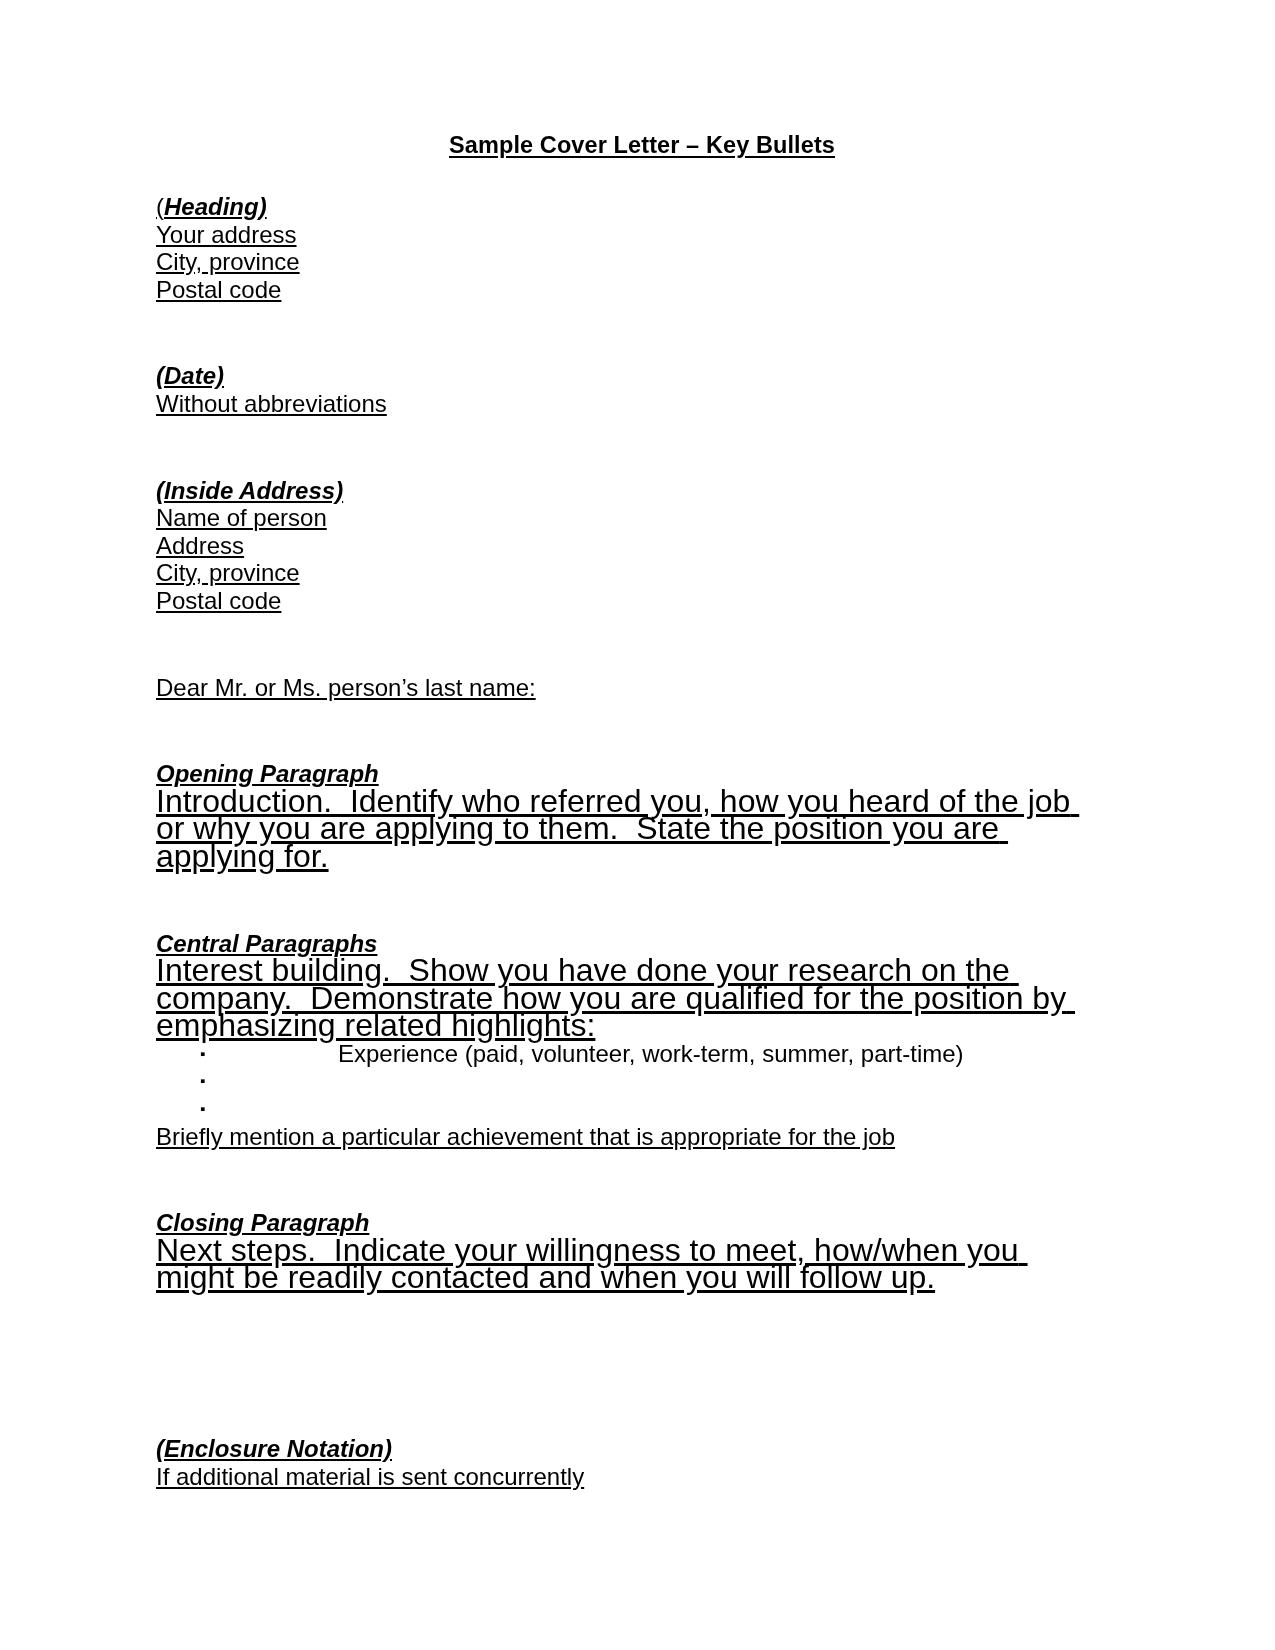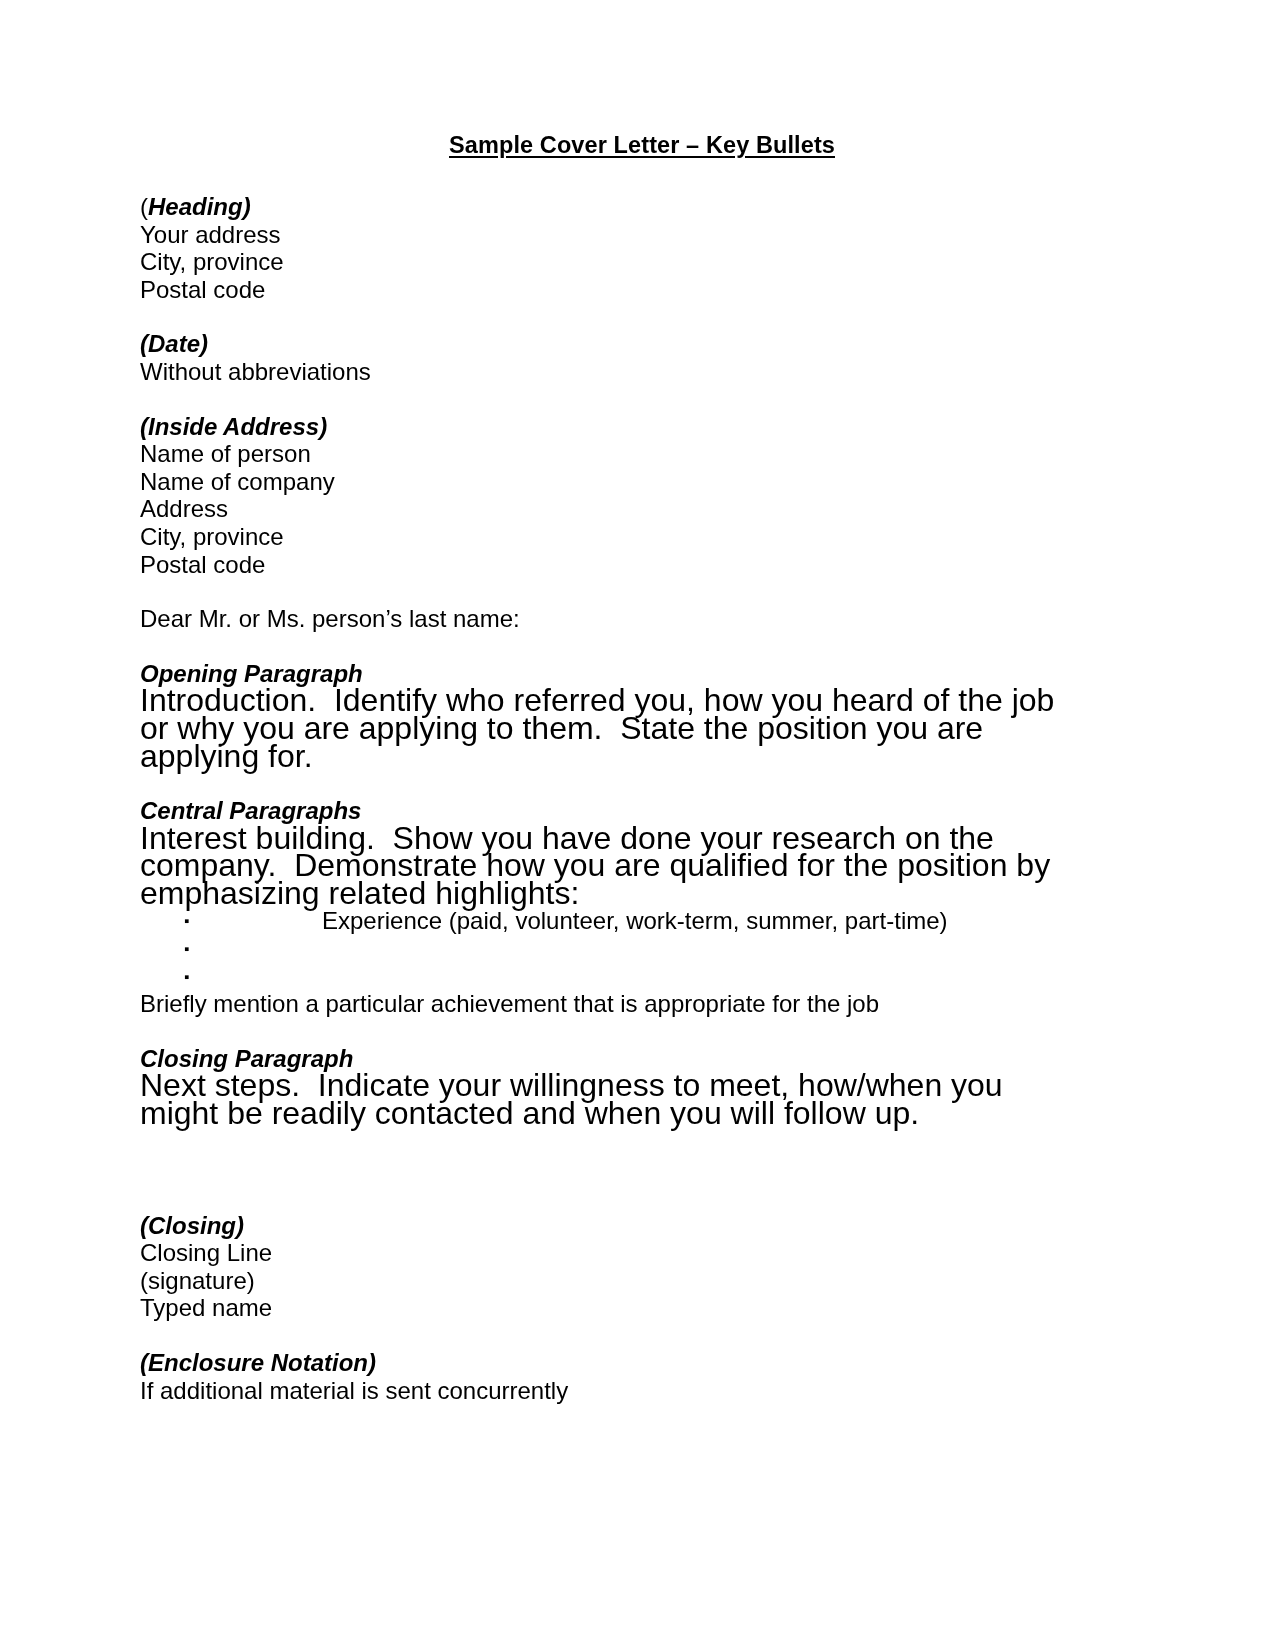--- a/index.html
+++ b/index.html
@@ -34,21 +34,22 @@
     font-weight: bold;
     letter-spacing: 0.1px;
     margin: 0 0 34px 0;
     padding-left: 44px;
   }
   .doc-title span.titletext {
     text-decoration: underline;
     text-underline-offset: 3px;
   }
   .block {
-    margin: 0;
+    margin: 16px;
+    text-decoration: underline;
   }
   .line {
     font-size: 24px;
     line-height: 27.6px;
     white-space: pre-wrap;
     margin: 0;
   }
   .section-label {
     font-size: 24px;
     line-height: 27.6px;
@@ -118,21 +119,20 @@
     <div class="block">
       <div class="section-label">(Date)</div>
       <div class="line">Without abbreviations</div>
     </div>
 
     <div class="gap-md"></div>
 
     <div class="block">
       <div class="section-label">(Inside Address)</div>
       <div class="line">Name of person</div>
-      <div class="line">Name of company</div>
       <div class="line">Address</div>
       <div class="line">City, province</div>
       <div class="line">Postal code</div>
     </div>
 
     <div class="gap-md"></div>
 
     <div class="block">
       <div class="line">Dear Mr. or Ms. person’s last name:</div>
     </div>
@@ -168,26 +168,20 @@
 
     <div class="gap-md"></div>
 
     <div class="block">
       <div class="section-label">Closing Paragraph</div>
       <div class="para">Next steps.  Indicate your willingness to meet, how/when you might be readily contacted and when you will follow up.</div>
     </div>
 
     <div class="gap-xl"></div>
 
-    <div class="block">
-      <div class="section-label">(Closing)</div>
-      <div class="line">Closing Line</div>
-      <div class="line">(signature)</div>
-      <div class="line">Typed name</div>
-    </div>
 
     <div class="gap-md"></div>
 
     <div class="block">
       <div class="section-label">(Enclosure Notation)</div>
       <div class="line">If additional material is sent concurrently</div>
     </div>
 
   </div>
 </div>

